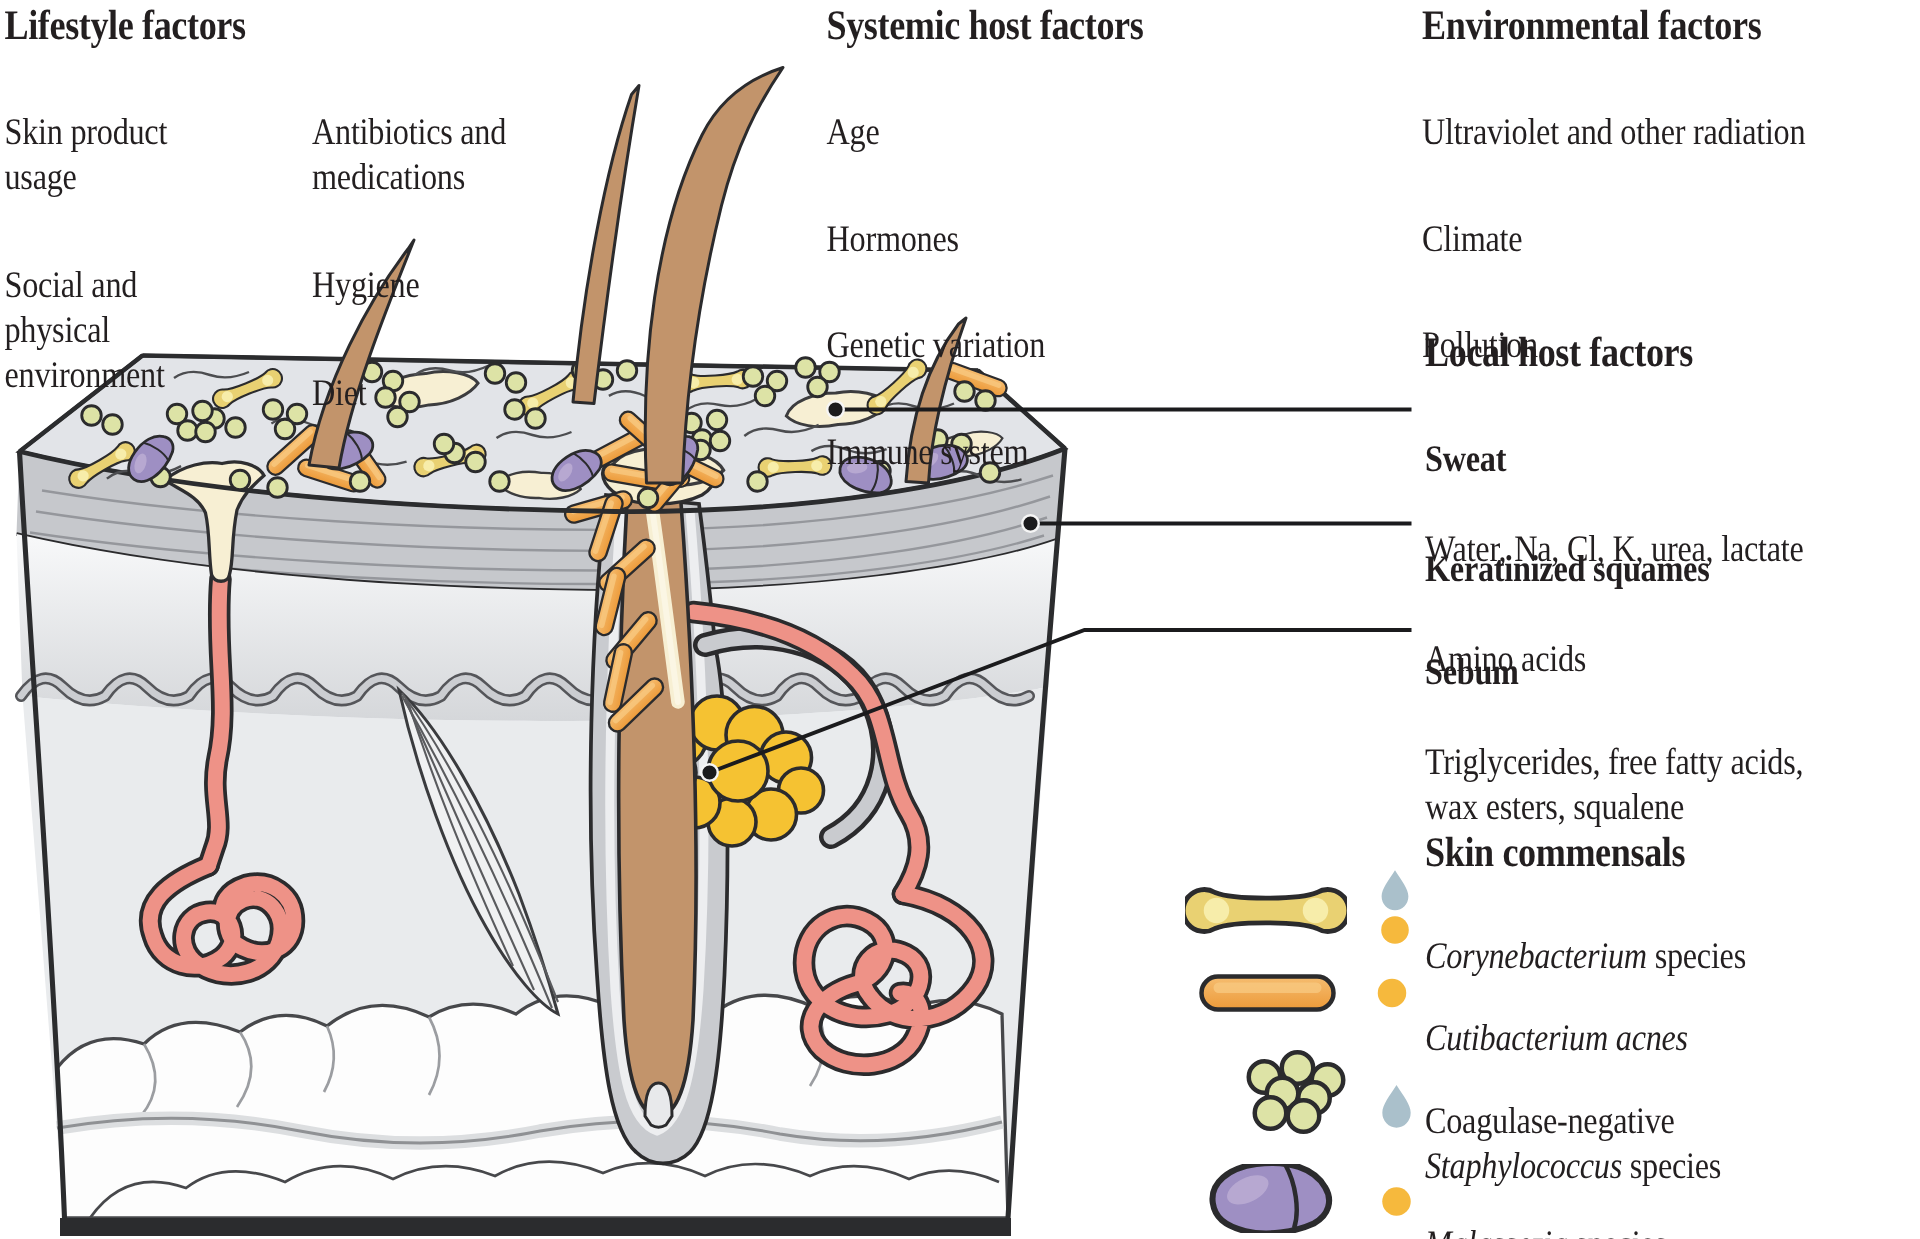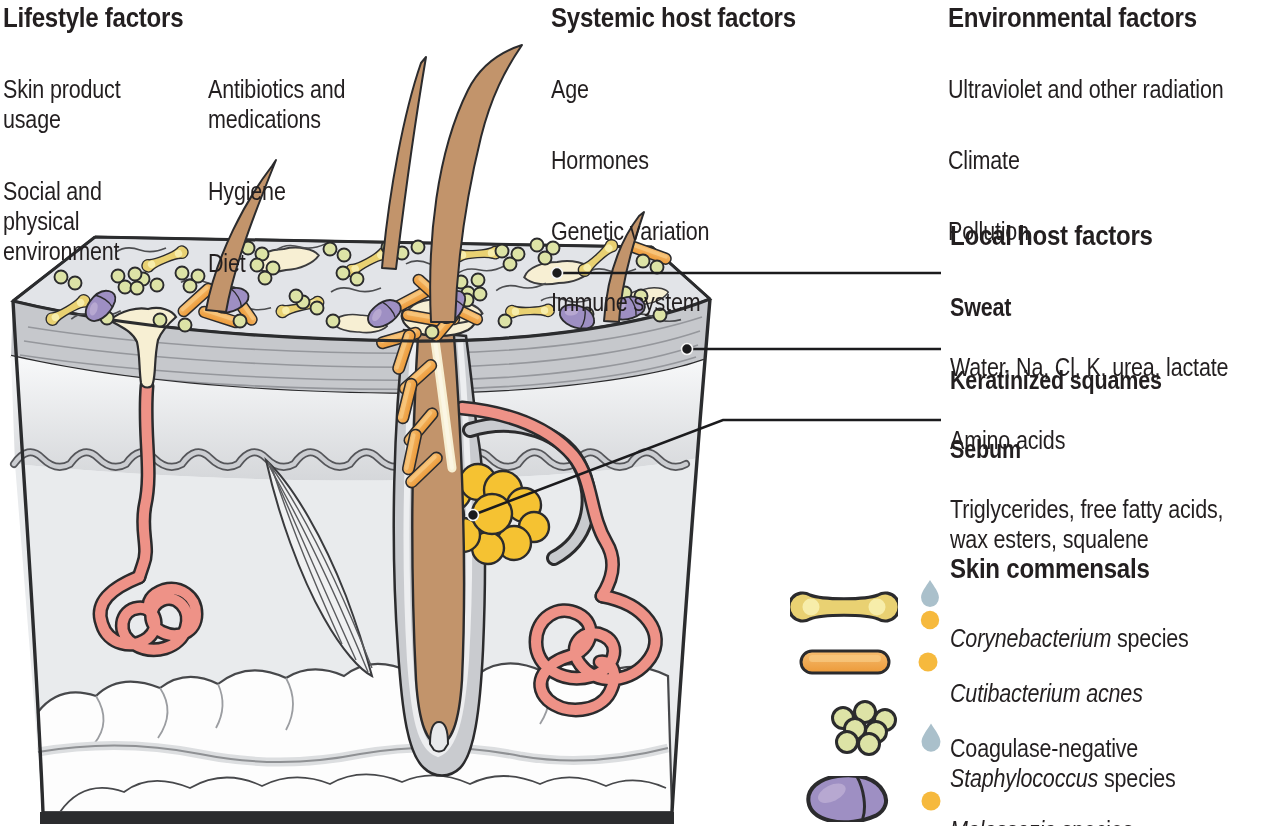--- a/index.html
+++ b/index.html
@@ -1,17 +1,17 @@
 <!DOCTYPE html>
 <html><head>
 <meta charset="utf-8">
 <style>
   html,body{margin:0;padding:0;background:#ffffff;}
   .canvas{position:relative;width:1280px;height:826px;background:#ffffff;overflow:hidden;
-          font-family:Liberation Sans, sans-serif;color:#231f20;}
+          font-family:Liberation Serif, serif;color:#231f20;}
   .canvas svg{display:block;}
   #illu{position:absolute;left:0;top:0;}
   .blk{position:absolute;transform:scaleX(0.86);transform-origin:0 0;white-space:pre-line;}
   .h{font-weight:bold;font-size:28px;line-height:32px;letter-spacing:-0.3px;}
   .t{font-size:25px;line-height:30px;letter-spacing:-0.2px;}
   .t .item{margin-bottom:12px;}
   .t .item:last-child{margin-bottom:0;}
   .gap11 .item{margin-bottom:11px;}
   .term{font-weight:bold;}
   .licon{position:absolute;}

